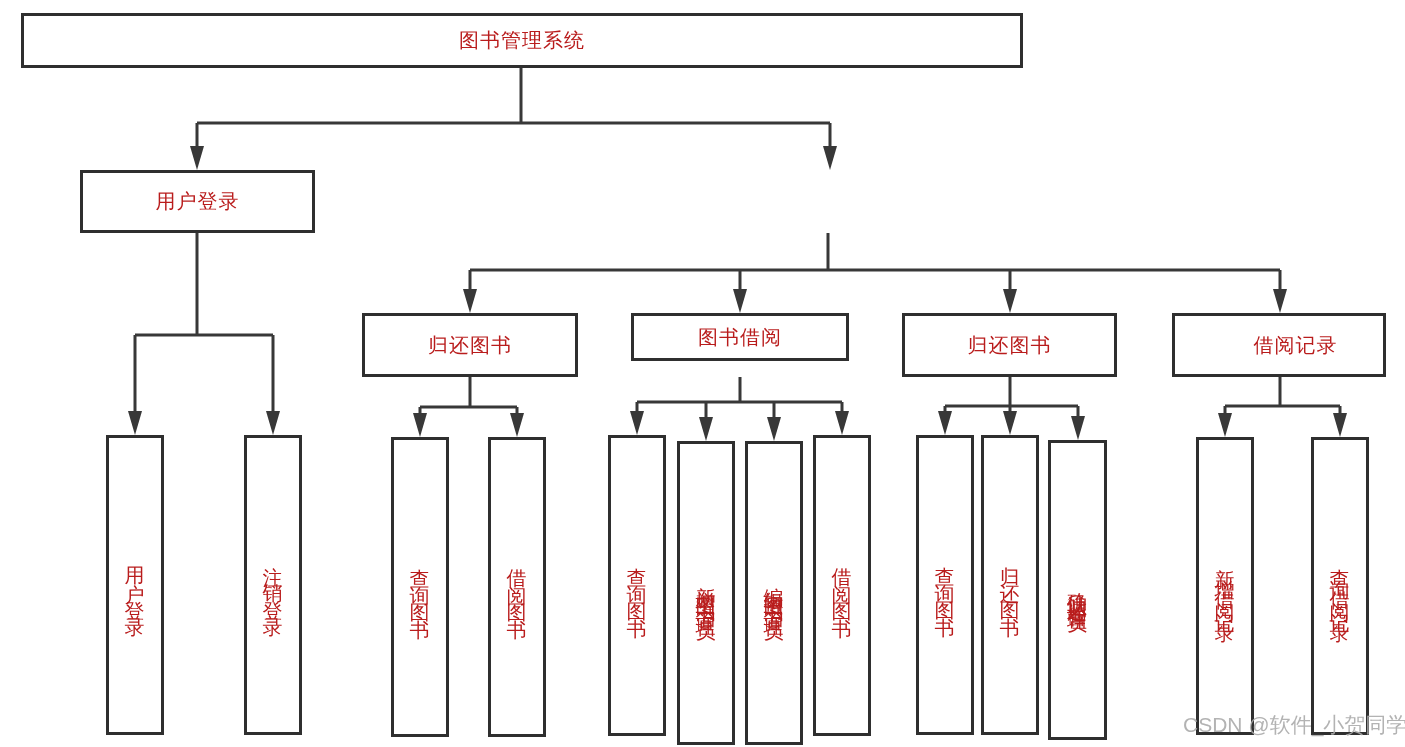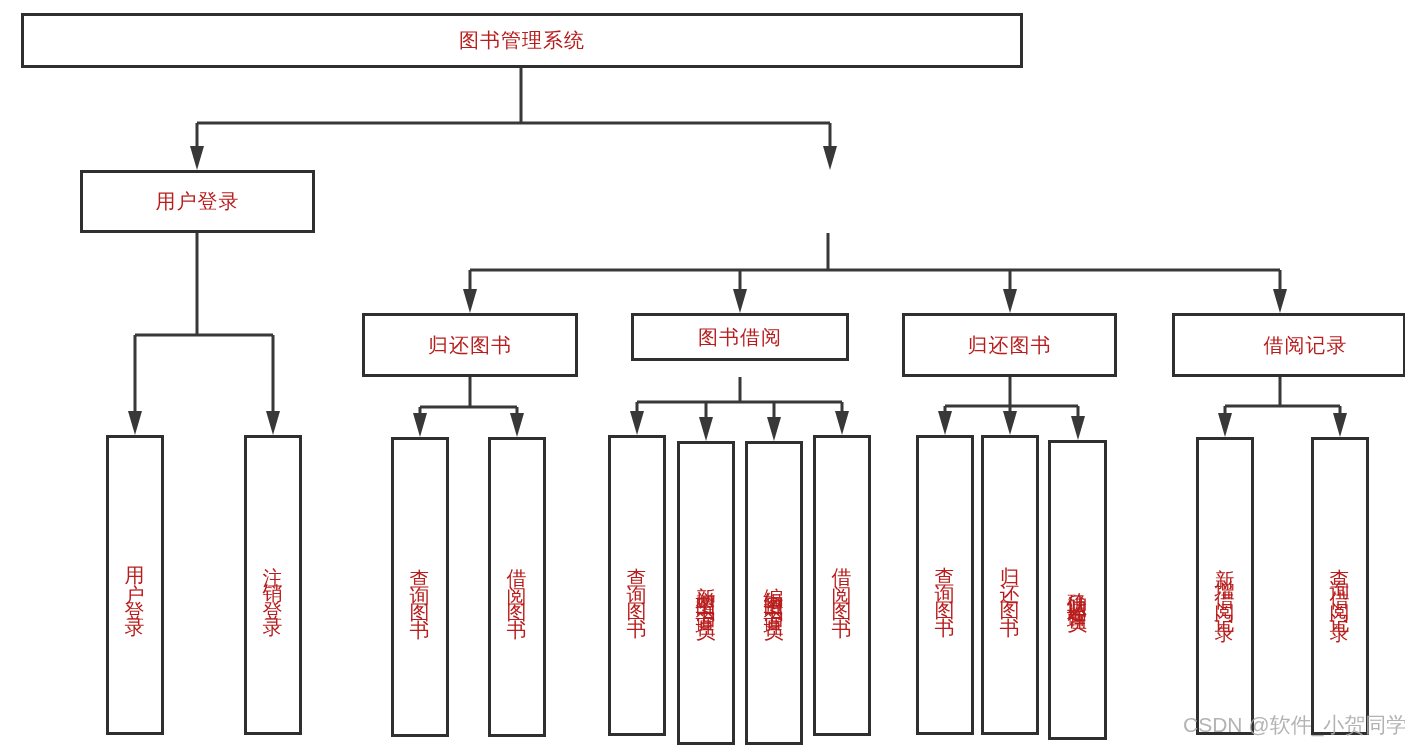--- a/index.html
+++ b/index.html
@@ -83,21 +83,21 @@
 
   <div class="box hbox" style="left:362px; top:313px; width:216px; height:64px;">
     <span>归还图书</span>
   </div>
   <div class="box hbox" style="left:631px; top:313px; width:218px; height:48px;">
     <span>图书借阅</span>
   </div>
   <div class="box hbox" style="left:902px; top:313px; width:215px; height:64px;">
     <span>归还图书</span>
   </div>
-  <div class="box hbox" style="left:1172px; top:313px; width:234px; height:64px;padding-left:33px;">
+  <div class="box hbox" style="left:1172px; top:313px; width:214px; height:64px;padding-left:33px;">
     <span>借阅记录</span>
   </div>
 
   <div class="box vbox sp4" style="left:106px; top:435px; width:58px; height:300px;">
     <span>用户登录</span>
   </div>
   <div class="box vbox sp4" style="left:244px; top:435px; width:58px; height:300px;">
     <span>注销登录</span>
   </div>
 

